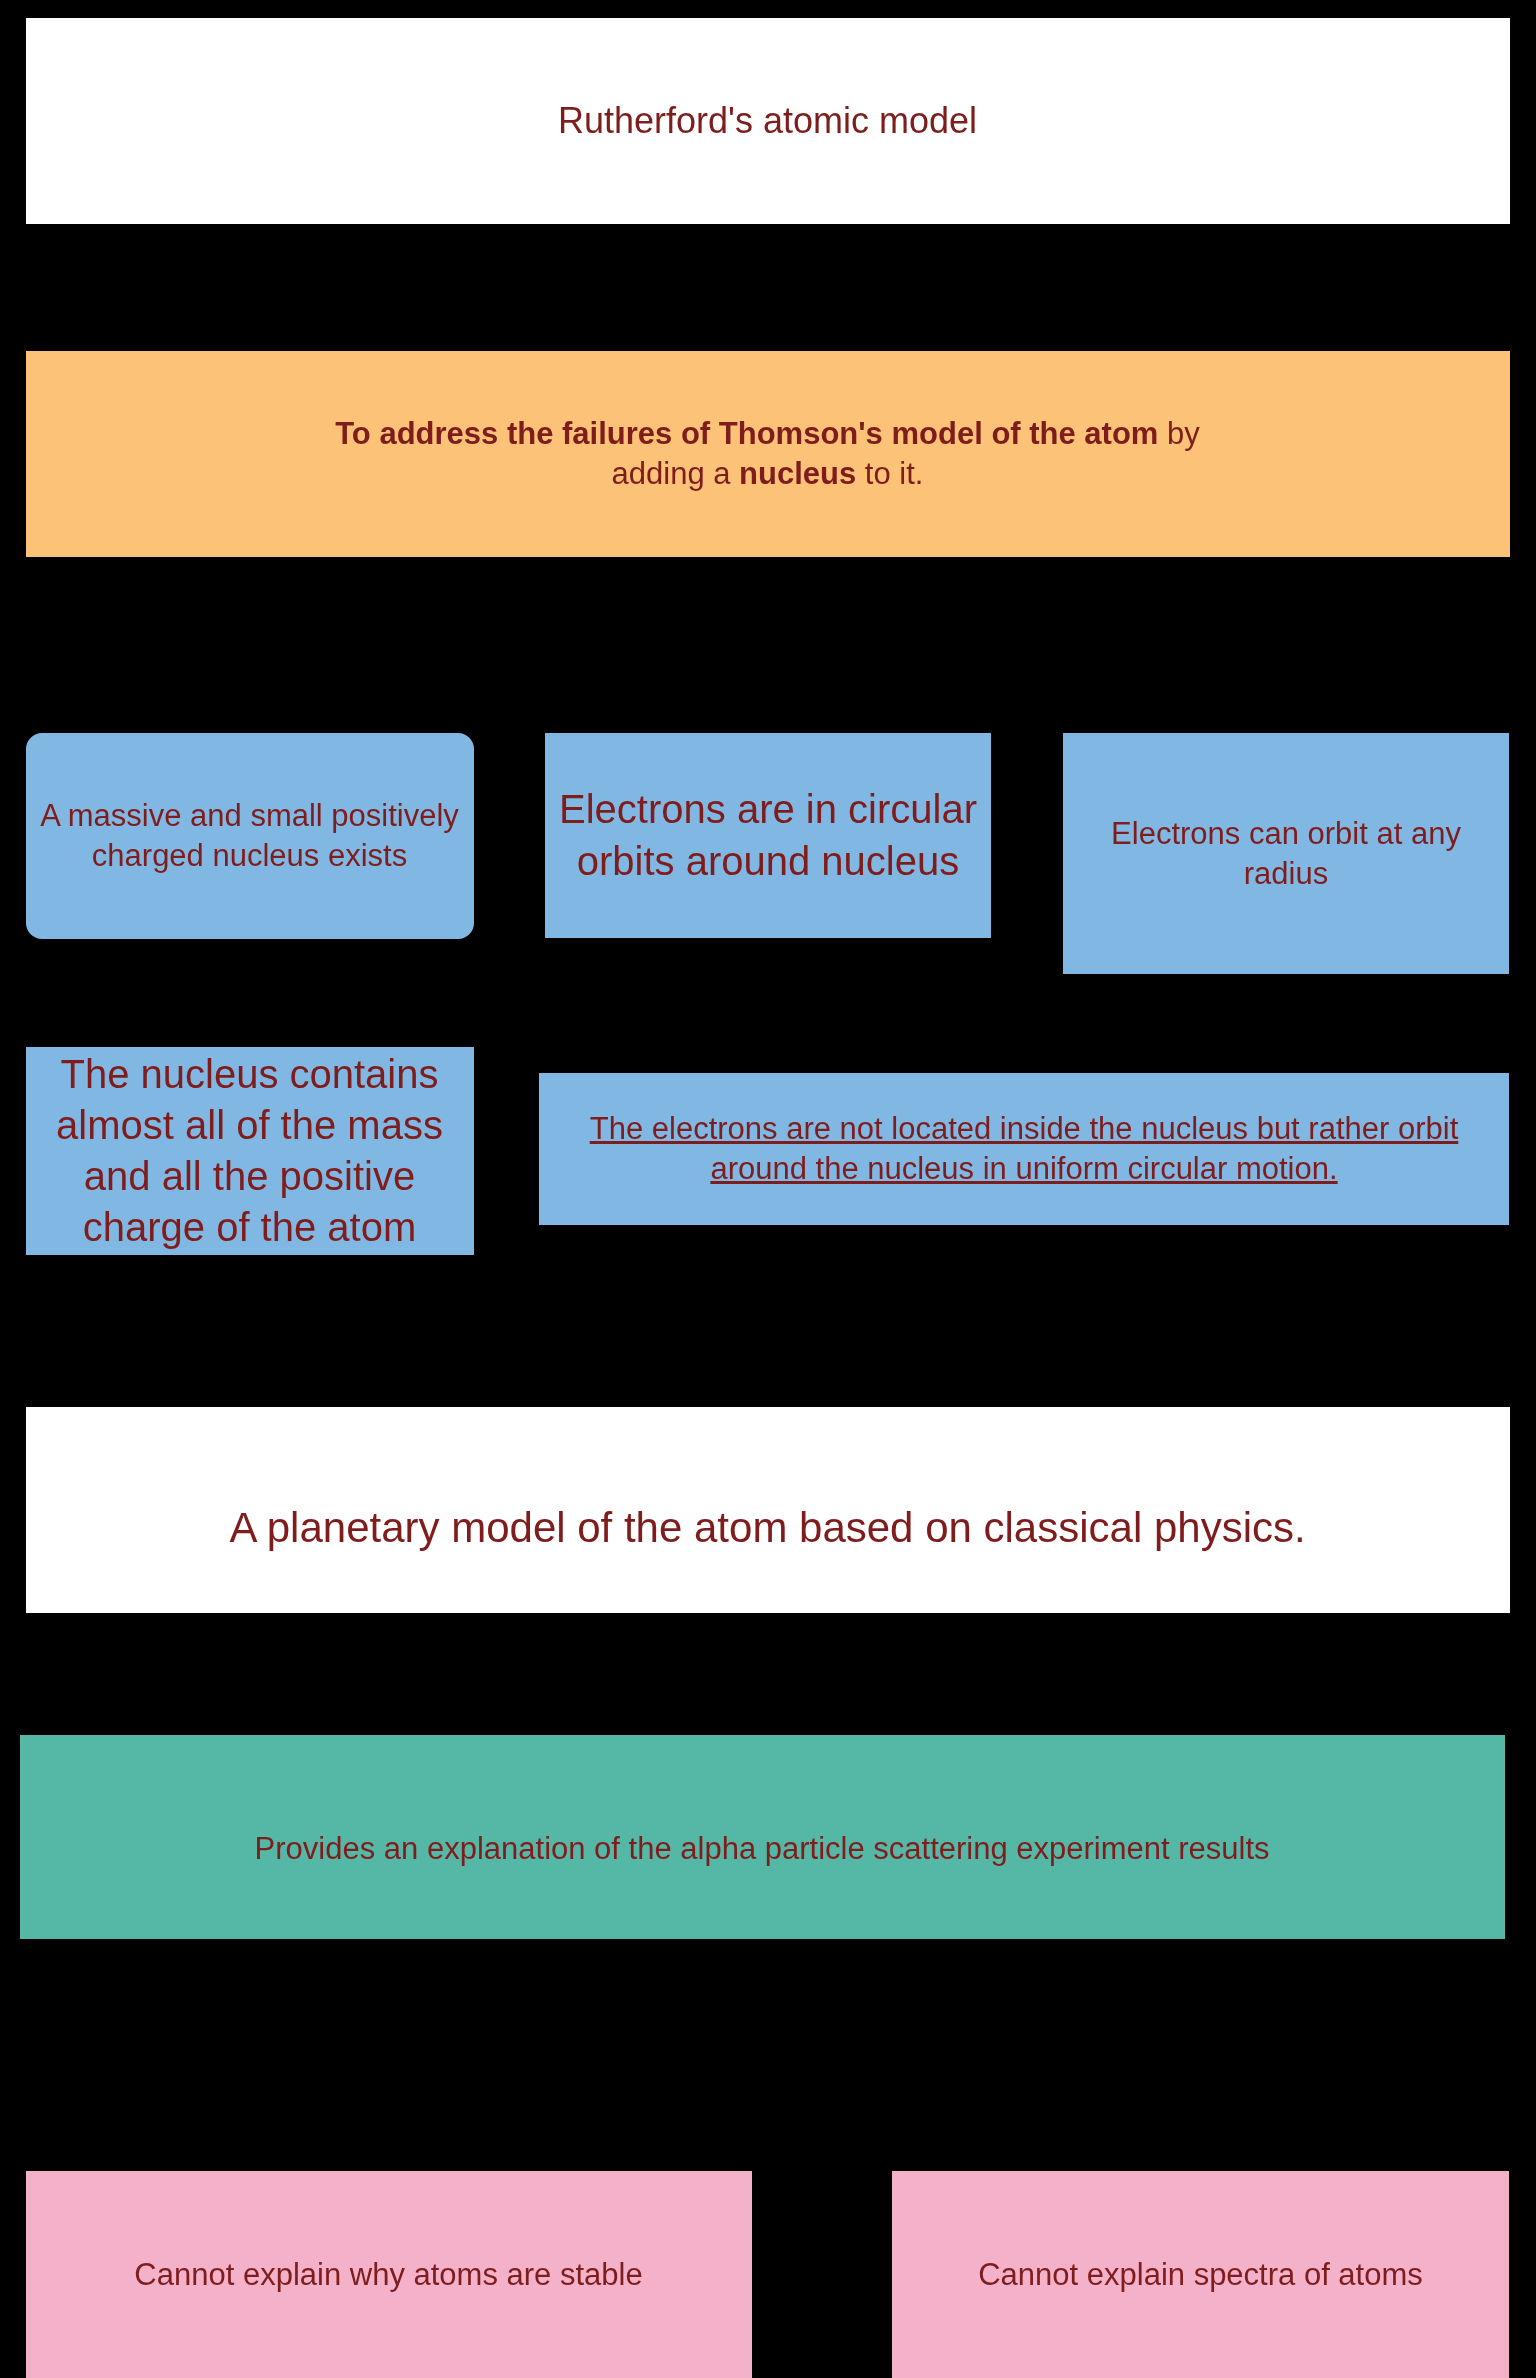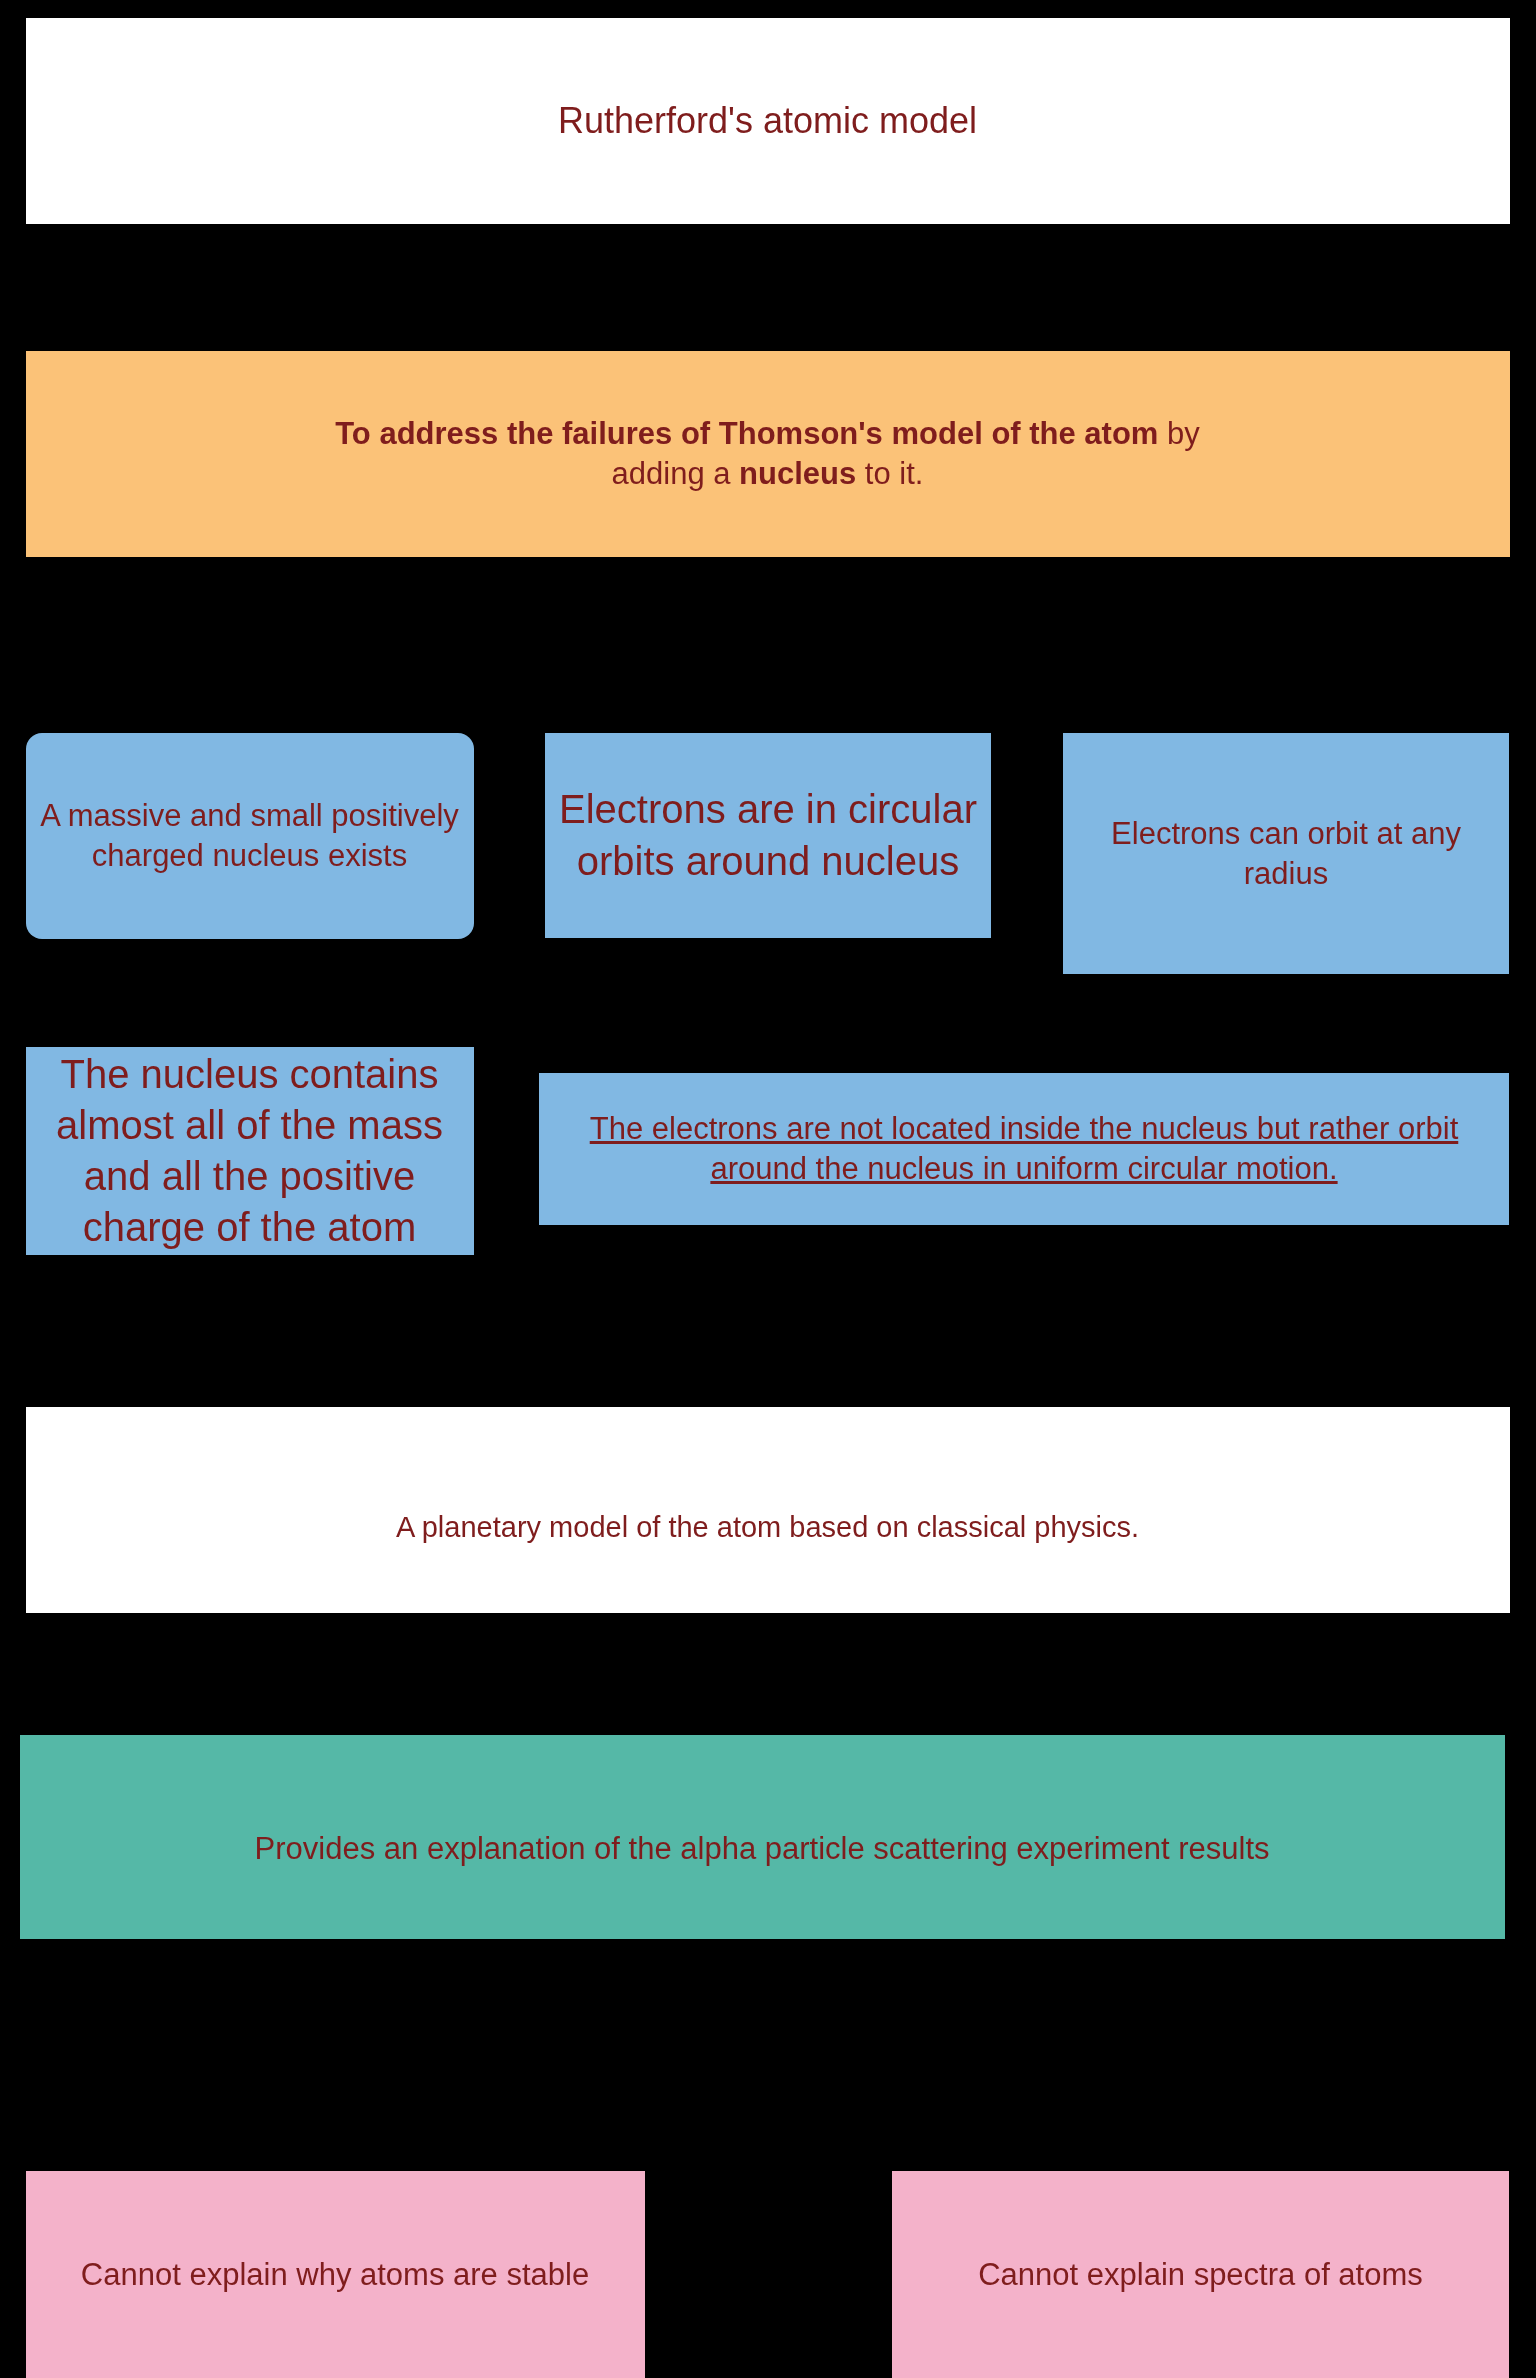--- a/index.html
+++ b/index.html
@@ -31,24 +31,24 @@
   #n-title      { left: 25.5px;   top: 17.6px;   width: 1484px; height: 206px; background: #ffffff; font-size: 36px; }
   #n-purpose    { left: 25.5px;   top: 351px;  width: 1484px; height: 206px; background: #fbc278; font-size: 31px; }
 
   #n-pos-1      { left: 25.5px;   top: 733px;  width: 448px;  height: 206px; background: #81b8e3; font-size: 31px; border-radius: 16px; }
   #n-pos-2      { left: 545px;  top: 733px;  width: 446px;  height: 205px; background: #81b8e3; font-size: 40px; }
   #n-pos-3      { left: 1063px; top: 733px;  width: 446px;  height: 241px; background: #81b8e3; font-size: 31px; }
 
   #n-det-1      { left: 25.5px;   top: 1047px; width: 448px;  height: 208px; background: #81b8e3; font-size: 40px; }
   #n-det-2      { left: 539px;  top: 1073px; width: 970px;  height: 152px; background: #81b8e3; font-size: 31px; text-decoration: underline; }
 
-  #n-summary    { left: 25.5px;   top: 1407px; width: 1484px; height: 206px; background: #ffffff; font-size: 29px; }
+  #n-summary    { left: 25.5px;   top: 1407px; width: 1484px; height: 206px; background: #ffffff; font-size: 42px; }
   #n-success    { left: 19.6px;   top: 1735px; width: 1485px; height: 204px; background: #55b8a7; font-size: 31px; }
 
-  #n-fail-1     { left: 25.5px;   top: 2171px; width: 619px;  height: 208px; background: #f4b2ca; font-size: 31px; }
+  #n-fail-1     { left: 25.5px;   top: 2171px; width: 726px;  height: 208px; background: #f4b2ca; font-size: 31px; }
   #n-fail-2     { left: 892px;  top: 2171px; width: 617px;  height: 208px; background: #f4b2ca; font-size: 31px; }
 
   
   #n-summary .txt { transform: translateY(17.6px); }
   #n-success .txt { transform: translateY(11.8px); }
 
   b { font-weight: bold; }
 </style>
 </head>
 <body>

